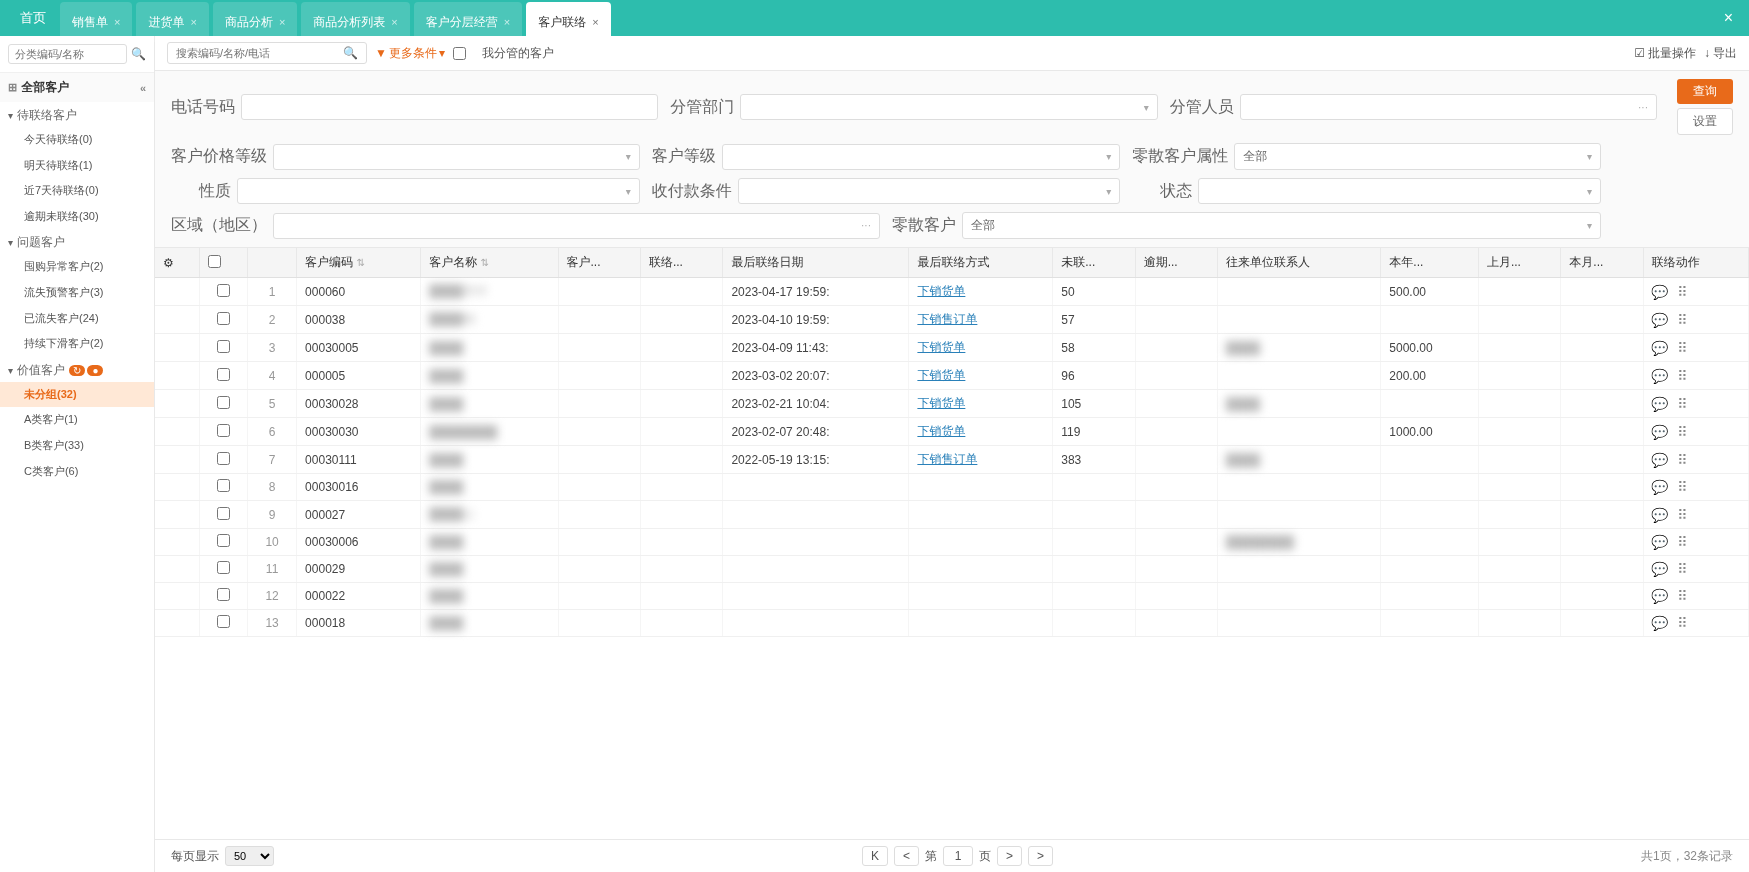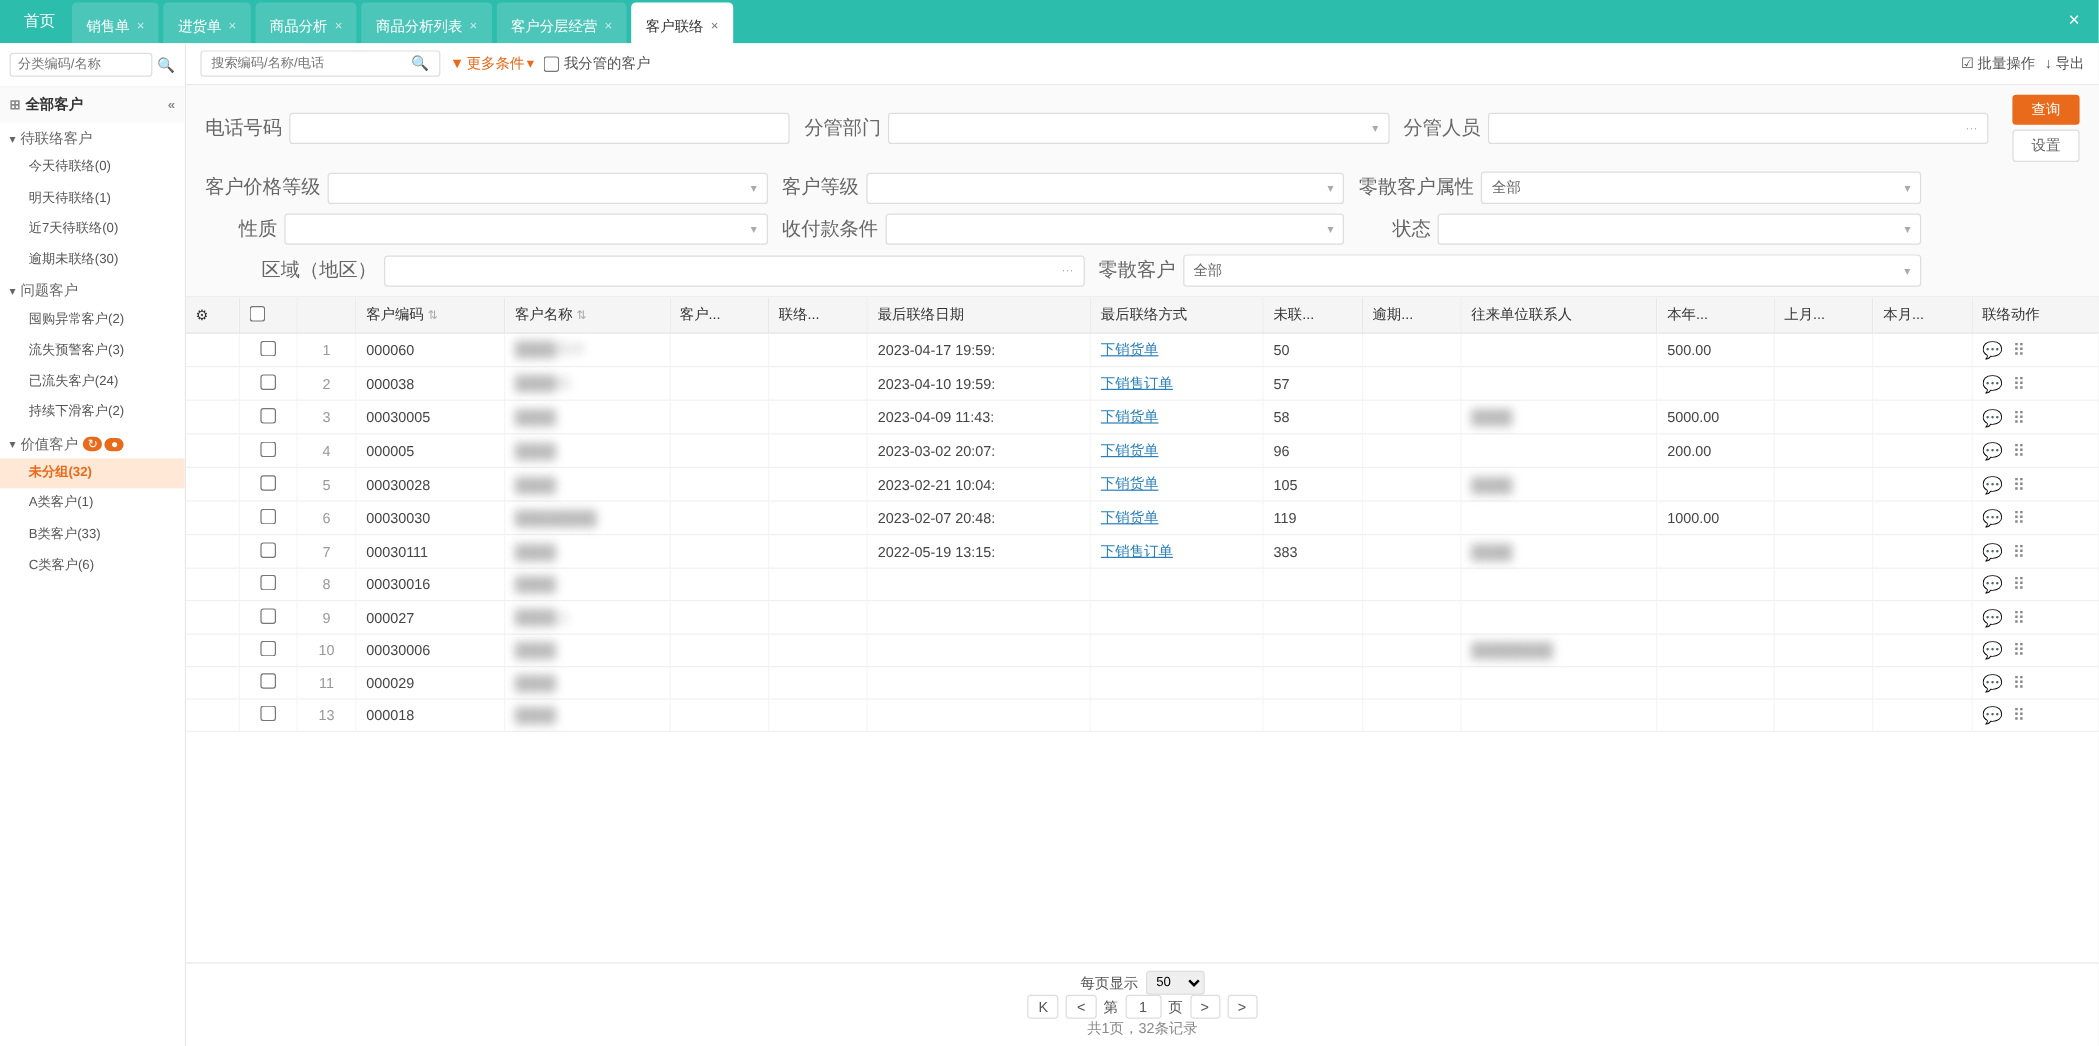--- a/index.html
+++ b/index.html
@@ -171,21 +171,21 @@
       color: #e86a1a;
       cursor: pointer;
       display: flex;
       align-items: center;
       gap: 2px;
       font-size: 12px;
     }
     .my-customers-check {
       display: flex;
       align-items: center;
-      gap: 4px;
+      gap: 16px;
       cursor: pointer;
       font-size: 12px;
       color: #555;
       justify-content: space-between;
     }
     .filter-bar .spacer { flex: 1; }
     .batch-ops-btn {
       display: flex;
       align-items: center;
       gap: 3px;
@@ -207,21 +207,21 @@
       background: #fafafa;
       border-bottom: 1px solid #e8e8e8;
       padding: 8px 16px;
     }
     .adv-filter-row {
       display: flex;
       align-items: center;
       gap: 12px;
       margin-bottom: 8px;
     }
-    .adv-filter-row:last-child { margin-bottom: 0; margin-left: 47px; }
+    .adv-filter-row:last-child { margin-bottom: 0; }
     .filter-field {
       display: flex;
       align-items: center;
       gap: 6px;
       flex: 1;
     }
     .filter-field label {
       color: #666;
       font-size: 16px;
       white-space: nowrap;
@@ -337,21 +337,20 @@
     
     .pagination-bar {
       display: flex;
       align-items: center;
       justify-content: space-between;
       padding: 6px 16px;
       background: white;
       border-top: 1px solid #e8e8e8;
       font-size: 12px;
       color: #555;
-      flex-direction: column;
     }
     .pagination-bar .page-size-select {
       display: flex;
       align-items: center;
       gap: 6px;
     }
     .pagination-bar select {
       border: 1px solid #ddd;
       border-radius: 3px;
       padding: 2px 4px;
@@ -869,20 +868,43 @@
     <td>
       <div class="action-icons">
         <span class="action-icon" title="联络">💬</span>
         <span class="action-icon" title="更多">⠿</span>
       </div>
     </td>
   </tr>
             <tr>
     <td class="checkbox-cell"></td>
     <td class="checkbox-cell"><input type="checkbox" style=""></td>
+    <td class="row-num">12</td>
+    <td>000022</td>
+    <td><span class="blurred">████</span></td>
+    <td></td>
+    <td></td>
+    <td></td>
+    <td></td>
+    <td></td>
+    <td></td>
+    <td></td>
+    <td></td>
+    <td></td>
+    <td></td>
+    <td>
+      <div class="action-icons">
+        <span class="action-icon" title="联络">💬</span>
+        <span class="action-icon" title="更多">⠿</span>
+      </div>
+    </td>
+  </tr>
+            <tr>
+    <td class="checkbox-cell"></td>
+    <td class="checkbox-cell"><input type="checkbox" style=""></td>
     <td class="row-num">13</td>
     <td>000018</td>
     <td><span class="blurred">████</span></td>
     <td></td>
     <td></td>
     <td></td>
     <td></td>
     <td></td>
     <td></td>
     <td></td>

